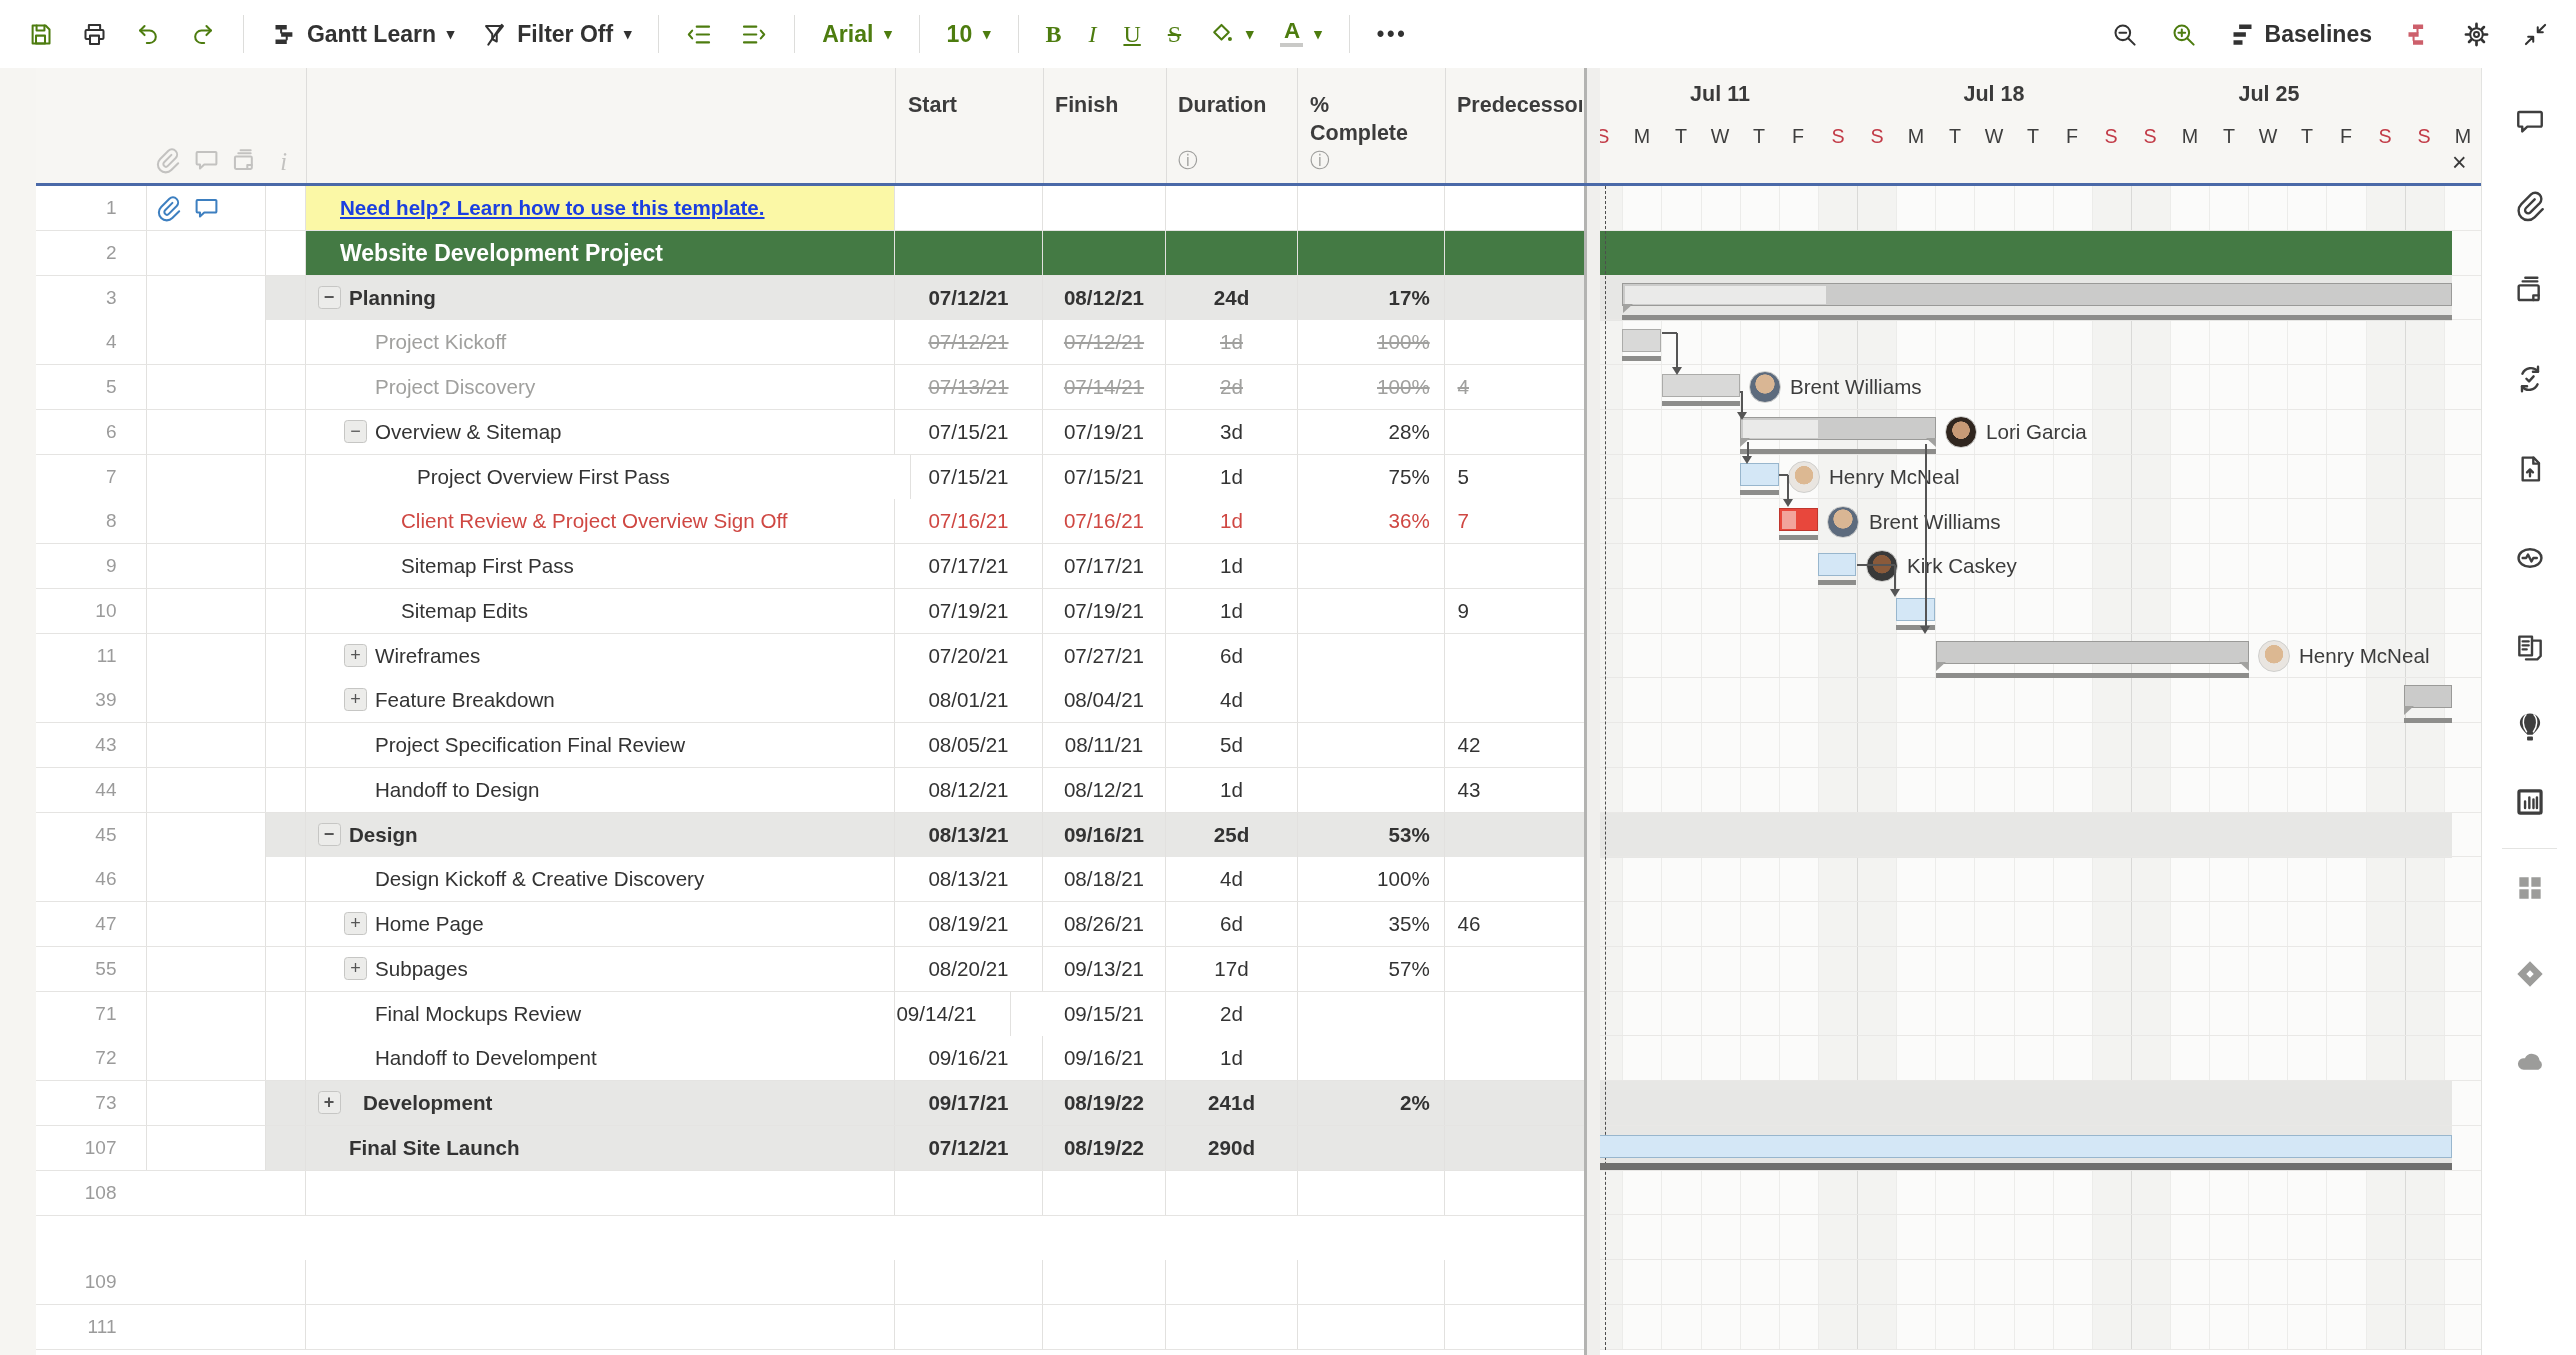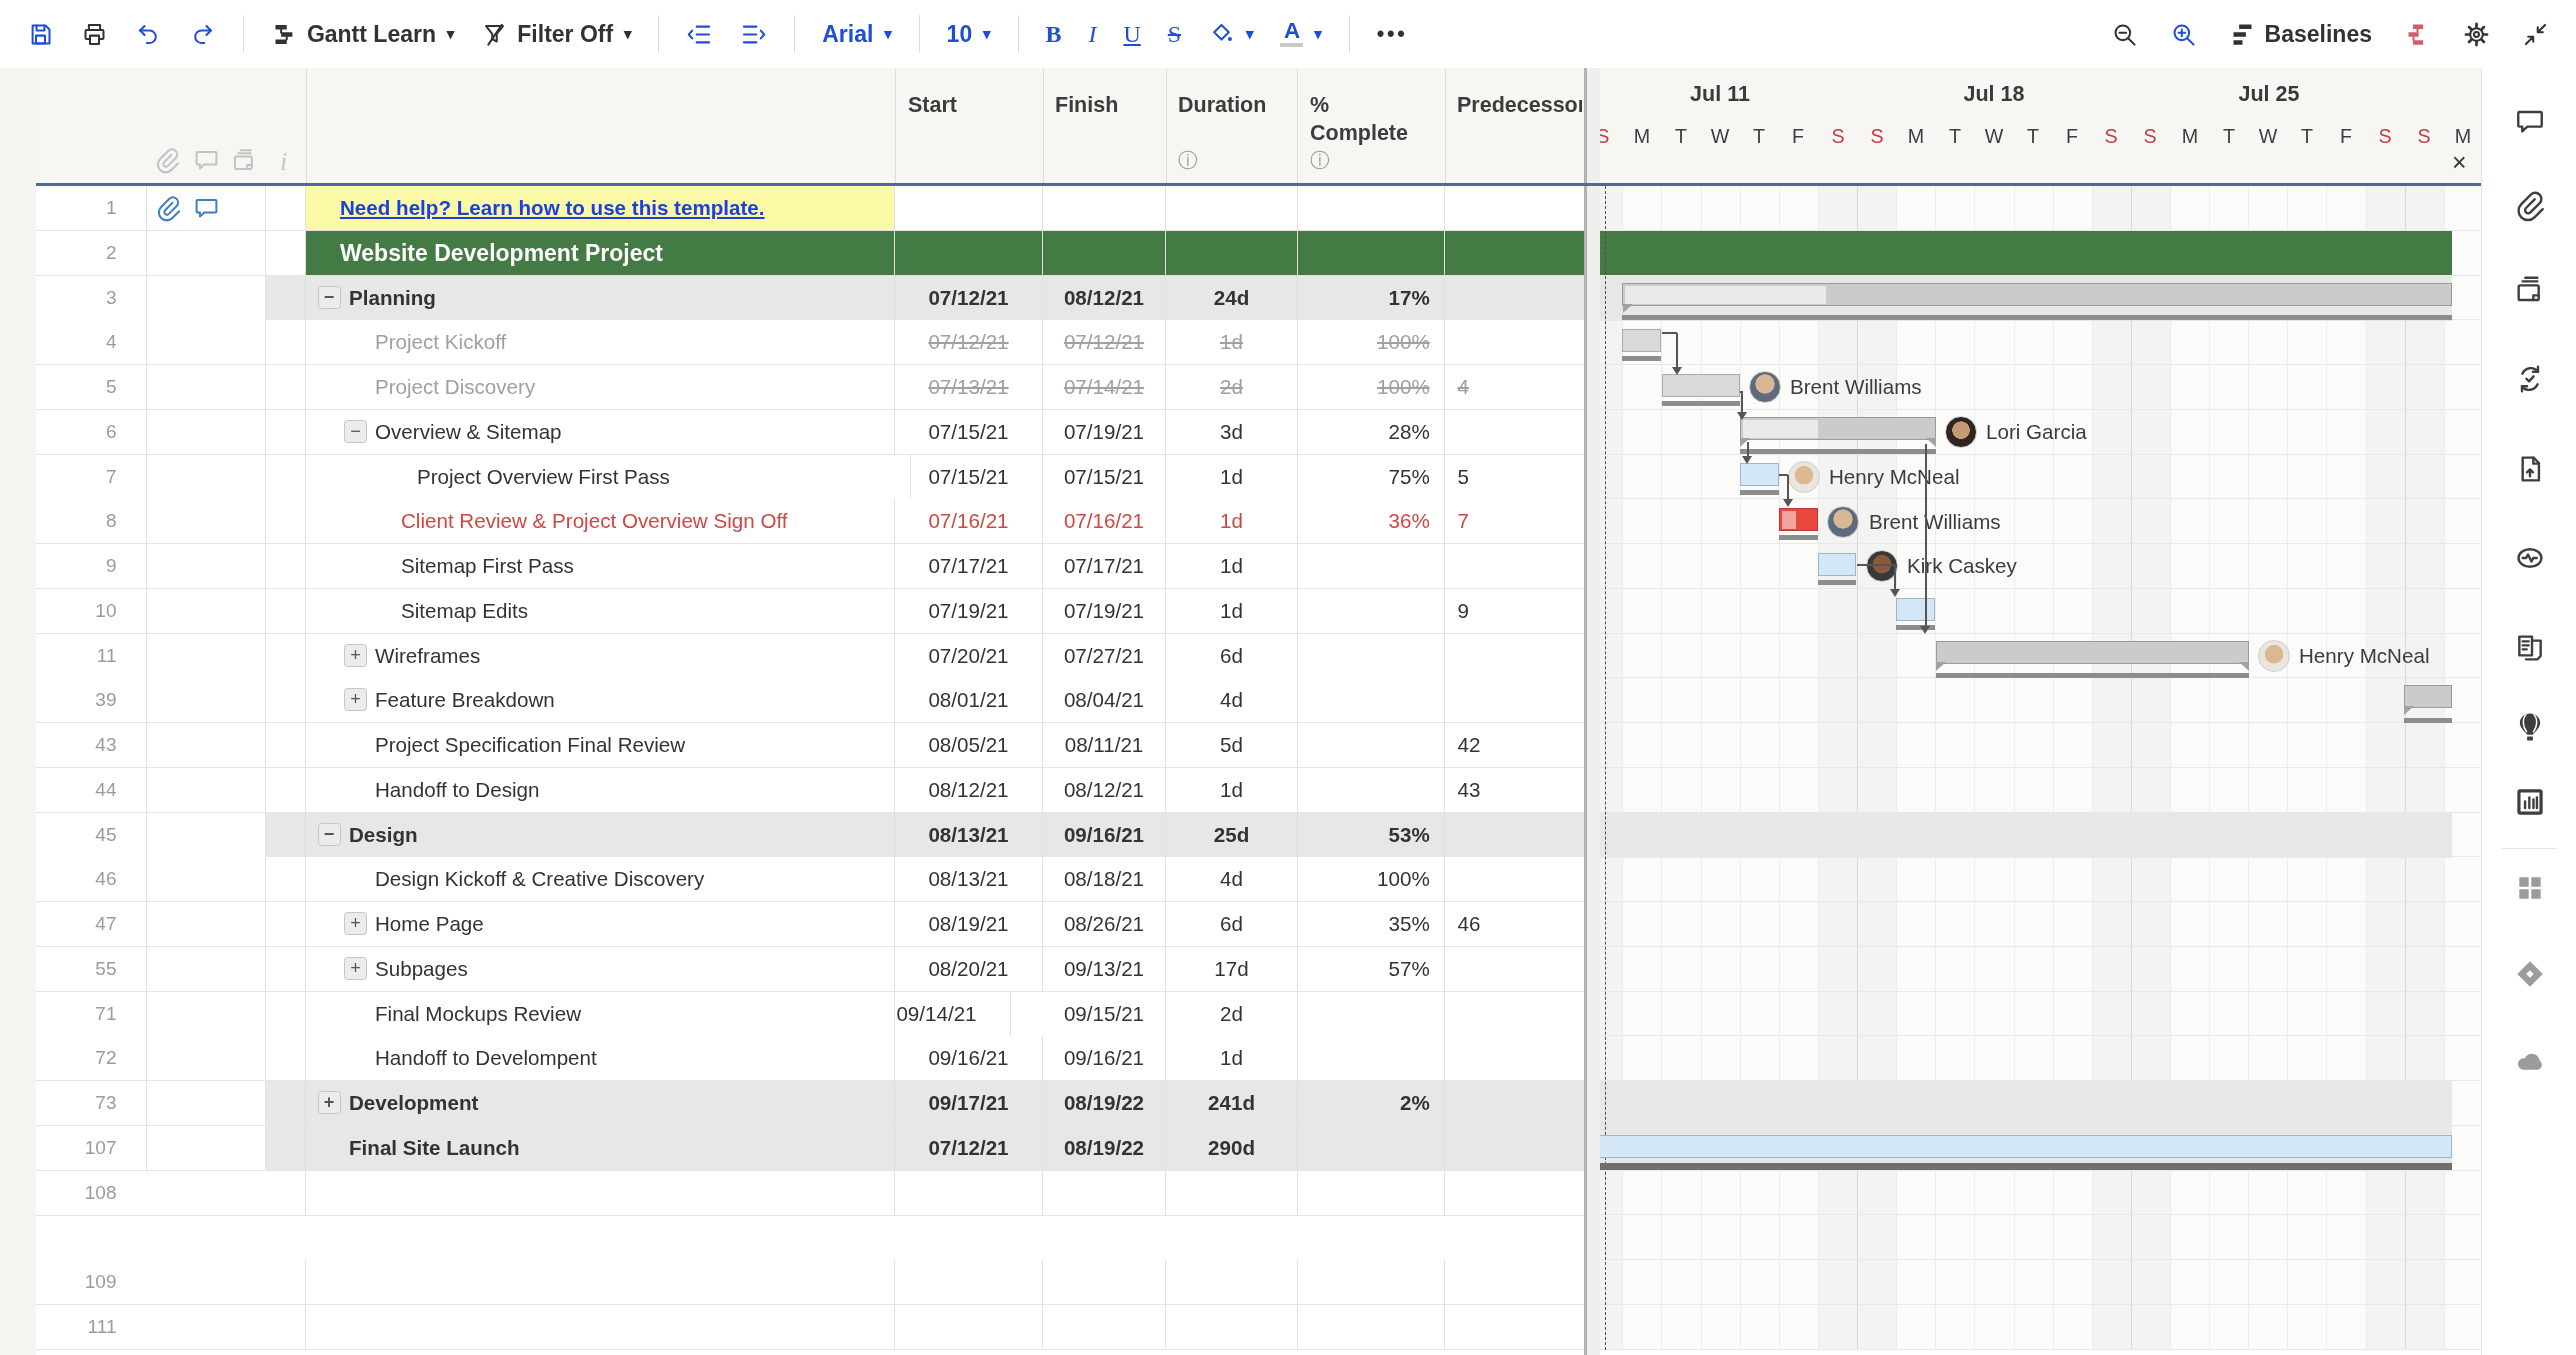--- a/index.html
+++ b/index.html
@@ -5,21 +5,21 @@
   html,body{margin:0;padding:0;background:#fff}
   #app{position:relative;width:2576px;height:1355px;background:#fff;overflow:hidden;
        font-family:"Liberation Sans",sans-serif;color:#333}
   
   #toolbar{position:absolute;left:0;top:0;width:2576px;height:68px;background:#fff;
            border-bottom:0.9px solid #d8d8d6;display:flex;align-items:center}
   .tgroup{display:flex;align-items:center;gap:27px}
   #tleft{margin-left:27px}
   #tright{margin-left:auto;margin-right:27px;gap:32px}
   .tbtn{display:flex;align-items:center;gap:9px;color:#323232;font-size:23px;font-weight:600;cursor:pointer;white-space:nowrap}
-  .tbtn.dis{color:#1d4ed8}
+  .tbtn.dis{color:#4d7c0f}
   .tsep{width:0.9px;height:38px;background:#dddddb}
   .ticon{width:27px;height:27px;display:inline-block}
   .ticon svg{display:block;width:100%;height:100%}
   .caret{font-size:15px;margin-left:1.8px}
   .tletter{font-size:24px;font-weight:700;font-family:"Liberation Serif",serif}
   .tl-i{font-style:italic;font-weight:400}
   .tl-u{text-decoration:underline;font-weight:400}
   .tl-s{text-decoration:line-through;font-weight:400}
   .acol{display:flex;flex-direction:column;align-items:center;line-height:19.7px}
   .acol .bar{width:23px;height:4.5px;background:#c9c9c7;margin-top:2.7px}
@@ -562,21 +562,21 @@
         <div class="cell" style="left: 1130px; width: 132px; text-align: center;">1d</div>
         <div class="cell" style="left: 1261px; width: 148px; text-align: right; padding-right: 14.3px;"></div>
         <div class="cell" style="left: 1409px; width: 140px; padding-left: 12.5px;"></div>
       </div>
       <div class="row v-section" style="top: 895px;">
         <div class="strip" style="left: 229px; width: 1319px; background: rgb(231, 231, 229);"></div>
         <div class="rownum">73</div>
         <div class="vline" style="left: 110px;"></div>
         <div class="vline" style="left: 229px;"></div>
         <div class="vline" style="left: 269px;"></div>
-        <div class="cell" style="left: 270px; width: 589px;"><div class="chip" style="left: 11.6px;">+</div><span class="celltext" style="margin-left: 43px;">Development</span></div>
+        <div class="cell" style="left: 270px; width: 589px;"><div class="chip" style="left: 11.6px;">+</div><span class="celltext" style="margin-left: 57px;">Development</span></div>
         <div class="cell" style="left: 859px; width: 148px; text-align: center;">09/17/21</div>
         <div class="cell" style="left: 1007px; width: 123px; text-align: center;">08/19/22</div>
         <div class="cell" style="left: 1130px; width: 132px; text-align: center;">241d</div>
         <div class="cell" style="left: 1261px; width: 148px; text-align: right; padding-right: 14.3px;">2%</div>
         <div class="cell" style="left: 1409px; width: 140px; padding-left: 12.5px;"></div>
       </div>
       <div class="row v-section" style="top: 940px;">
         <div class="strip" style="left: 229px; width: 1319px; background: rgb(231, 231, 229);"></div>
         <div class="rownum">107</div>
         <div class="vline" style="left: 110px;"></div>

